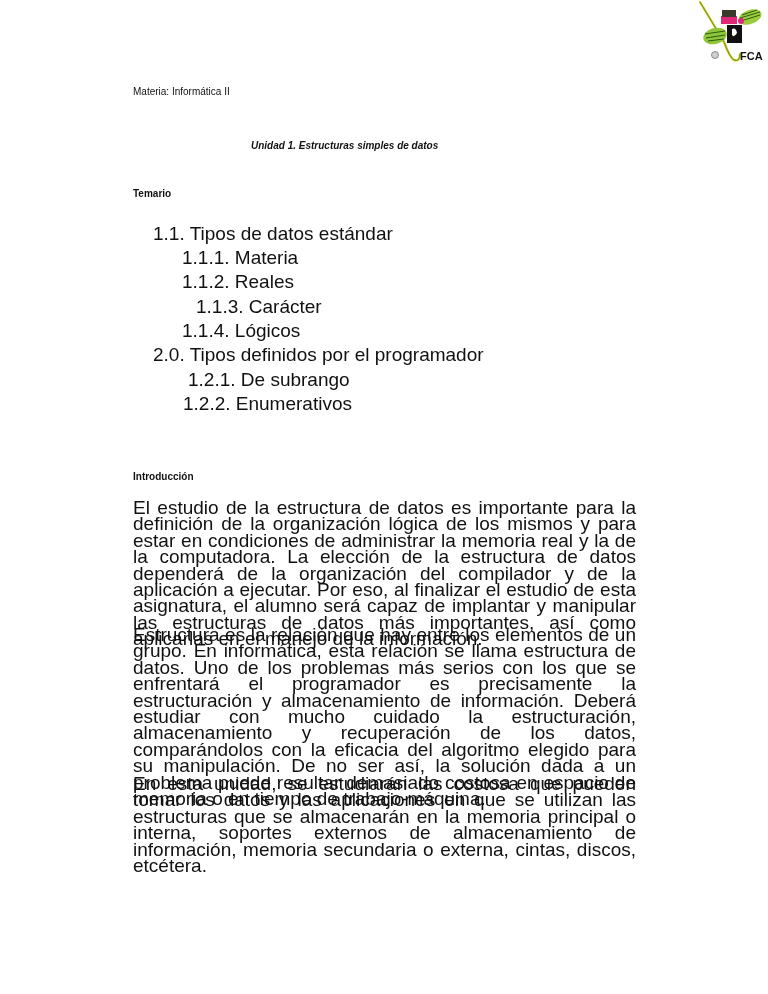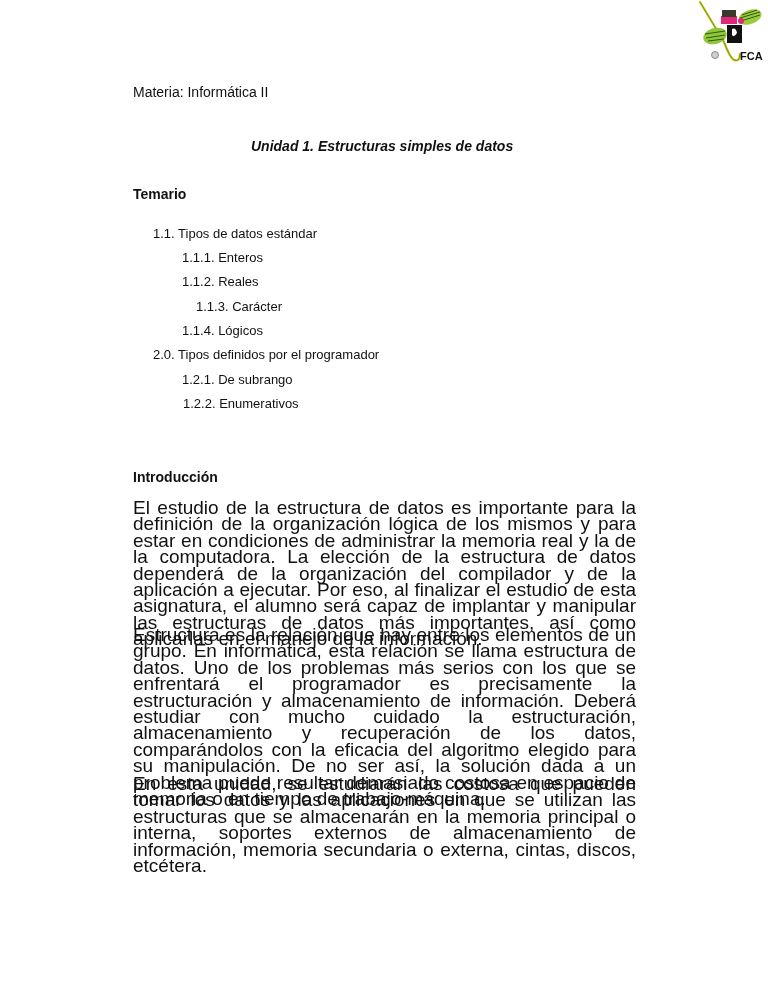--- a/index.html
+++ b/index.html
@@ -1,28 +1,28 @@
 <!DOCTYPE html>
 <html><head>
 <meta charset="utf-8">
 <style>
   html, body { margin: 0; padding: 0; background: #ffffff; }
   body {
     width: 768px; height: 994px; position: relative; overflow: hidden;
     font-family: "Liberation Sans", sans-serif; color: #111111;
   }
   .logo { position: absolute; left: 694px; top: 0px; width: 70px; height: 68px; }
-  .abs { position: absolute; white-space: nowrap; font-size: 14px; line-height: 16px; }
+  .abs { position: absolute; white-space: nowrap; font-size: 10px; line-height: 16px; }
   .bold { font-weight: bold; }
   .para {
     position: absolute; left: 133px; width: 503px;
     font-size: 19px; line-height: 16.4px; text-align: justify;
   }
   .para p { margin: 0; }
-  .toc-item { position: absolute; white-space: nowrap; font-size: 13px; line-height: 16px; }
+  .toc-item { position: absolute; white-space: nowrap; font-size: 19px; line-height: 16px; }
 </style>
 </head>
 <body>
 
 <div class="logo">
   <svg width="70" height="68" viewBox="0 0 70 68">
 
     <path d="M6 2 L30 42 Q36 58 40 60 Q46 62 46 54" stroke="#c9d22a" stroke-width="2.4" fill="none" stroke-linecap="round"></path>
     <path d="M6 2 L30 42 Q36 58 40 60 Q46 62 46 54" stroke="#4a5a10" stroke-width="0.6" fill="none"></path>
 
@@ -46,26 +46,26 @@
 </div>
 
 <div class="abs" style="left:133px; top:84px;">Materia: Informática II</div>
 
 <div class="abs bold" style="left:251px; top:138px;font-style:italic;">Unidad 1. Estructuras simples de datos</div>
 
 <div class="abs bold" style="left:133px; top:186px;">Temario</div>
 
 <div>
   <div class="toc-item" style="left:153px; top:226px;">1.1. Tipos de datos estándar</div>
-  <div class="toc-item" style="left:182px; top:250px;">1.1.1. Enteros</div>
+  <div class="toc-item" style="left:182px; top:250px;">1.1.1. Materia</div>
   <div class="toc-item" style="left:182px; top:274px;">1.1.2. Reales</div>
   <div class="toc-item" style="left:196px; top:299px;">1.1.3. Carácter</div>
   <div class="toc-item" style="left:182px; top:323px;">1.1.4. Lógicos</div>
   <div class="toc-item" style="left:153px; top:347px;">2.0. Tipos definidos por el programador</div>
-  <div class="toc-item" style="left:182px; top:372px;">1.2.1. De subrango</div>
+  <div class="toc-item" style="left:188px; top:372px;">1.2.1. De subrango</div>
   <div class="toc-item" style="left:183px; top:396px;">1.2.2. Enumerativos</div>
 </div>
 
 <div class="abs bold" style="left:133px; top:469px;">Introducción</div>
 
 <div class="para" style="top:500px;">
   <p>El estudio de la estructura de datos es importante para la definición de la organización lógica de los mismos y para estar en condiciones de administrar la memoria real y la de la computadora. La elección de la estructura de datos dependerá de la organización del compilador y de la aplicación a ejecutar. Por eso, al finalizar el estudio de esta asignatura, el alumno será capaz de implantar y manipular las estructuras de datos más importantes, así como aplicarlas en el manejo de la información.</p>
 </div>
 <div class="para" style="top:627px;">
   <p>Estructura es la relación que hay entre los elementos de un grupo. En informática, esta relación se llama estructura de datos. Uno de los problemas más serios con los que se enfrentará el programador es precisamente la estructuración y almacenamiento de información. Deberá estudiar con mucho cuidado la estructuración, almacenamiento y recuperación de los datos, comparándolos con la eficacia del algoritmo elegido para su manipulación. De no ser así, la solución dada a un problema puede resultar demasiado costosa en espacio de memoria o en tiempo de trabajo-máquina.</p>

